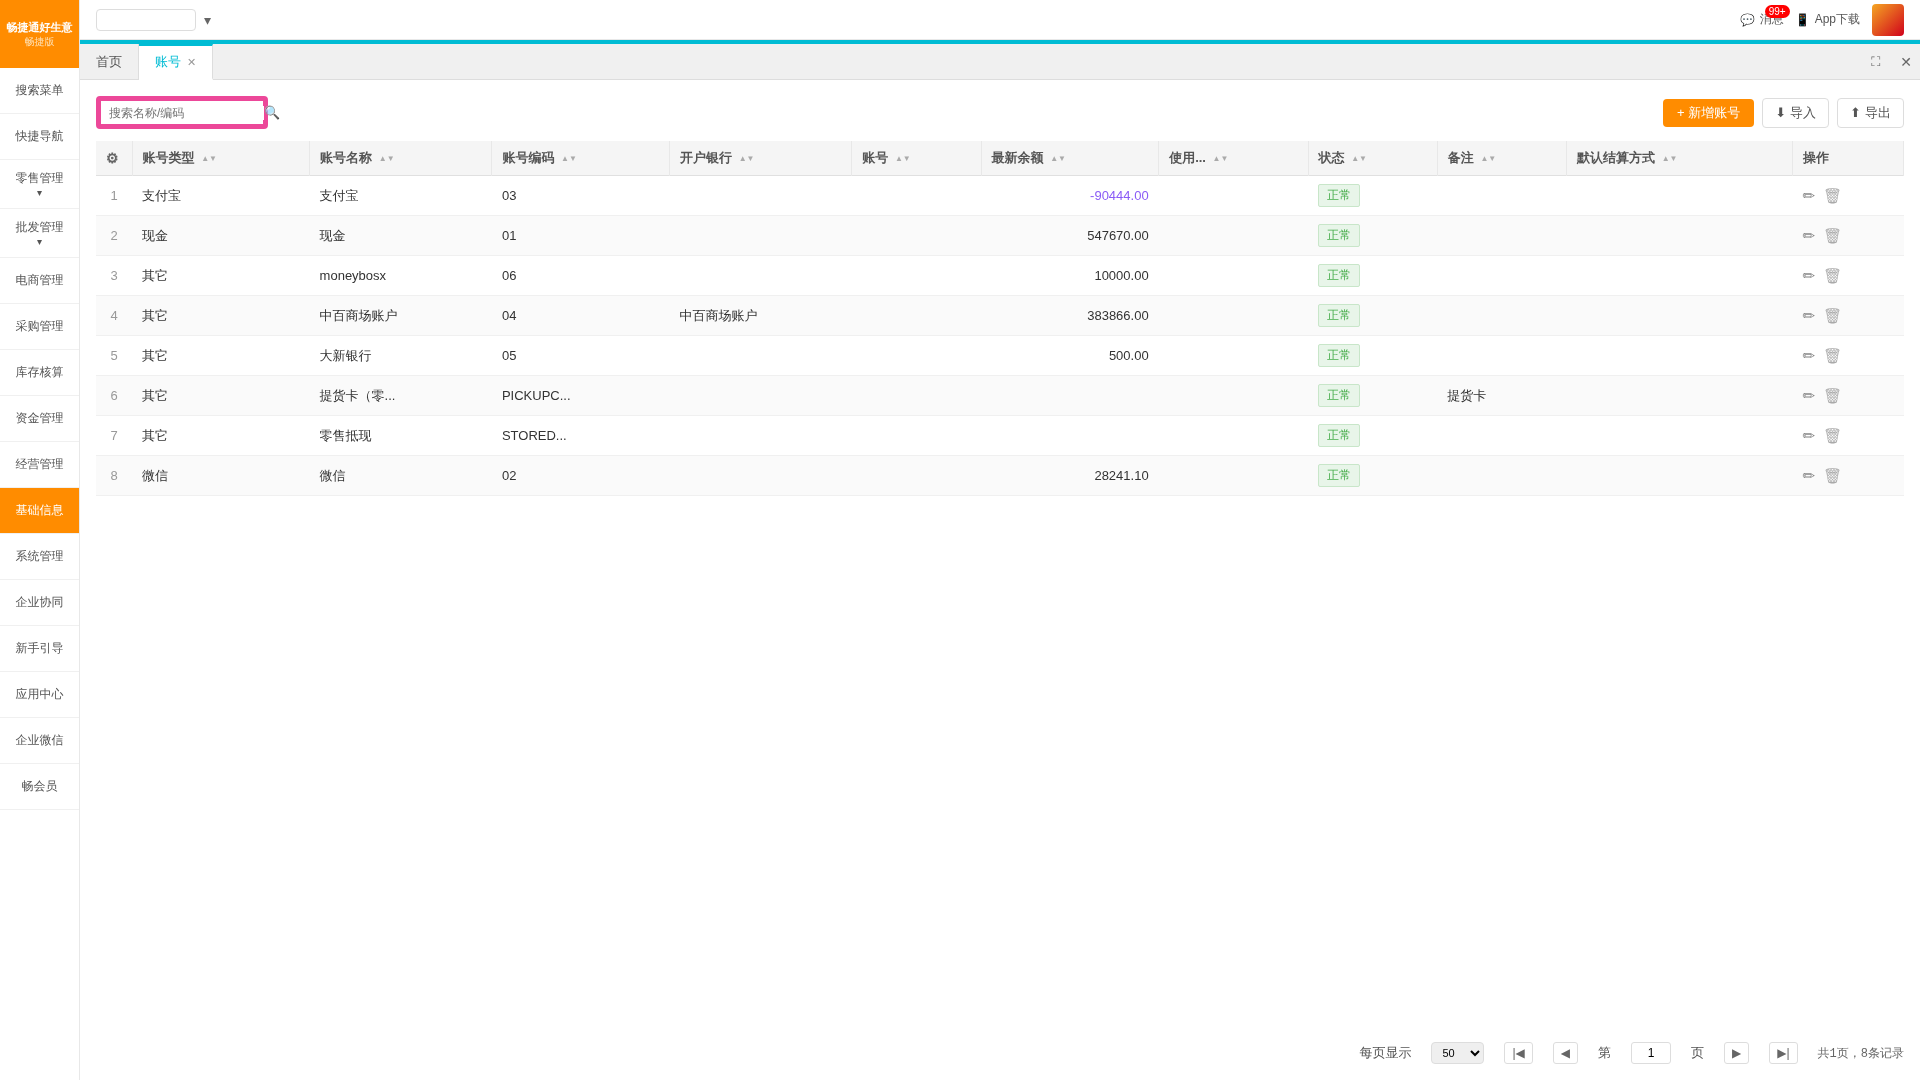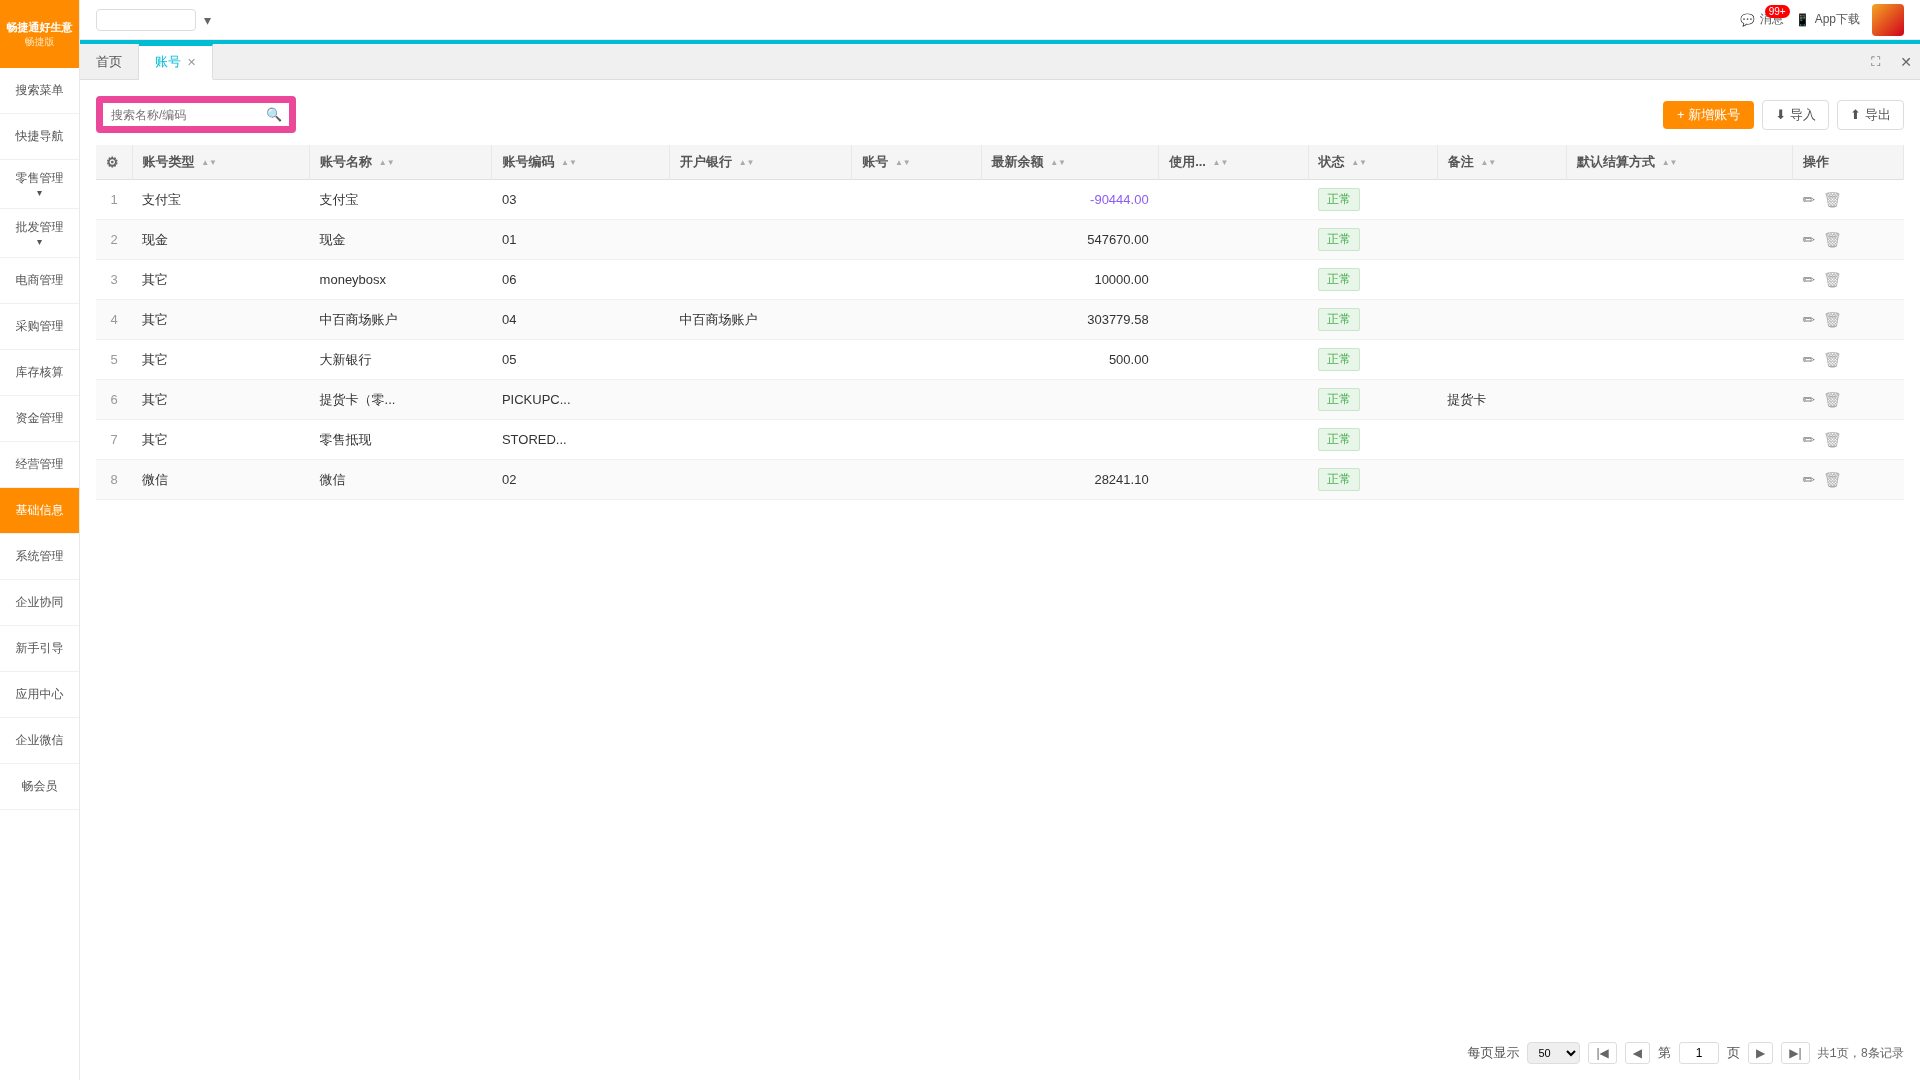--- a/index.html
+++ b/index.html
@@ -171,24 +171,24 @@
     
     .toolbar {
       display: flex;
       align-items: center;
       justify-content: space-between;
       margin-bottom: 12px;
     }
     .search-input-wrap {
       display: flex;
       align-items: center;
-      border: 7px solid #ec4899;
+      border: 5px solid #ec4899;
       border-radius: 4px;
       padding: 4px 8px;
-      width: 200px;
+      width: 172px;
       background: #fff;
     }
     .search-input-wrap input {
       border: none; outline: none; font-size: 12px; width: 160px; color: #999;
     }
     .search-icon { color: #999; cursor: pointer; }
     .toolbar-right { display: flex; align-items: center; gap: 8px; }
     .btn-add {
       background: #ff8c00;
       color: white;
@@ -272,21 +272,21 @@
       background: none;
       padding: 0;
     }
 
     
     .pagination {
       display: flex;
       align-items: center;
       justify-content: flex-end;
       padding: 12px 0 0 0;
-      gap: 8px;
+      gap: 20px;
       font-size: 13px;
       color: #555;
       margin-top: auto;
     }
     .page-size-select {
       border: 1px solid #ddd;
       border-radius: 4px;
       padding: 3px 6px;
       font-size: 11px;
     }
@@ -552,21 +552,21 @@
         </div>
       </td>
     </tr>
           <tr style="background: rgb(250, 250, 250);">
       <td class="row-num">4</td>
       <td>其它</td>
       <td>中百商场账户</td>
       <td>04</td>
       <td>中百商场账户</td>
       <td></td>
-      <td style="text-align:right;">303779.58</td>
+      <td style="text-align:right;">383866.00</td>
       <td></td>
       <td>
         <span class="status-badge">正常</span>
       </td>
       <td></td>
       <td></td>
       <td>
         <div class="action-btns">
           <button class="action-btn" title="编辑">✏</button>
           <button class="action-btn" title="删除" style="color:#aaa;">🗑</button>

